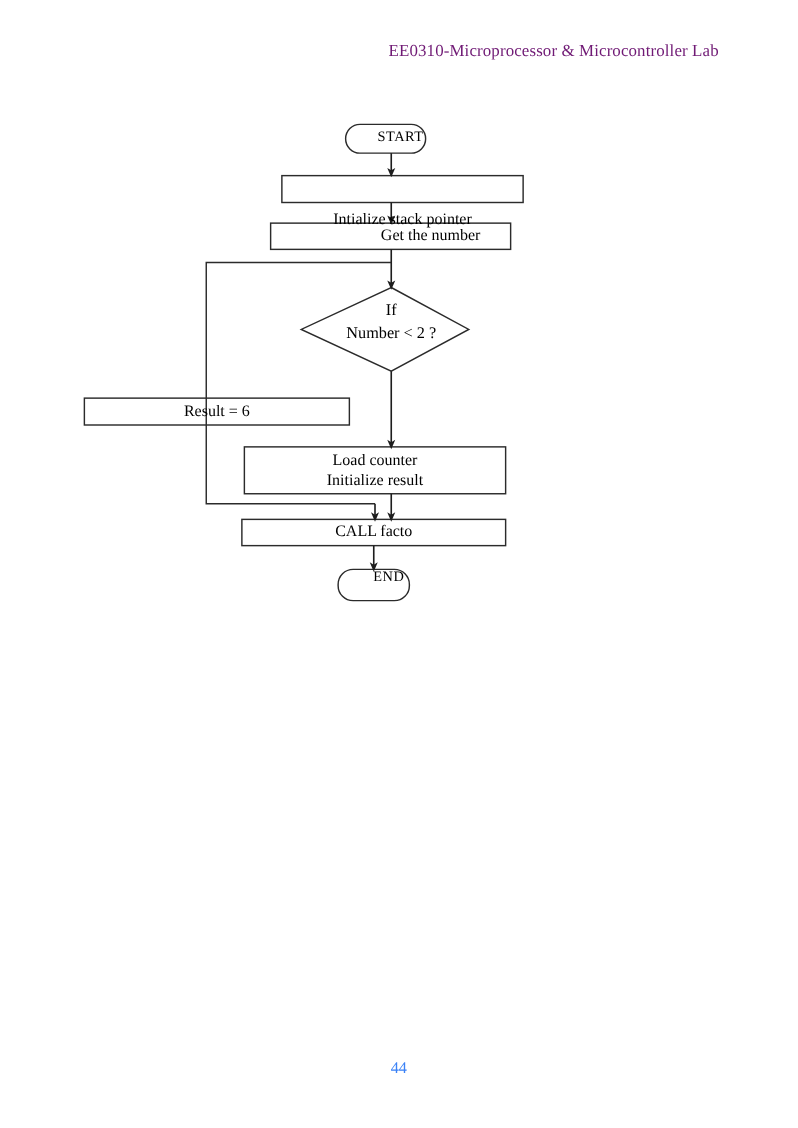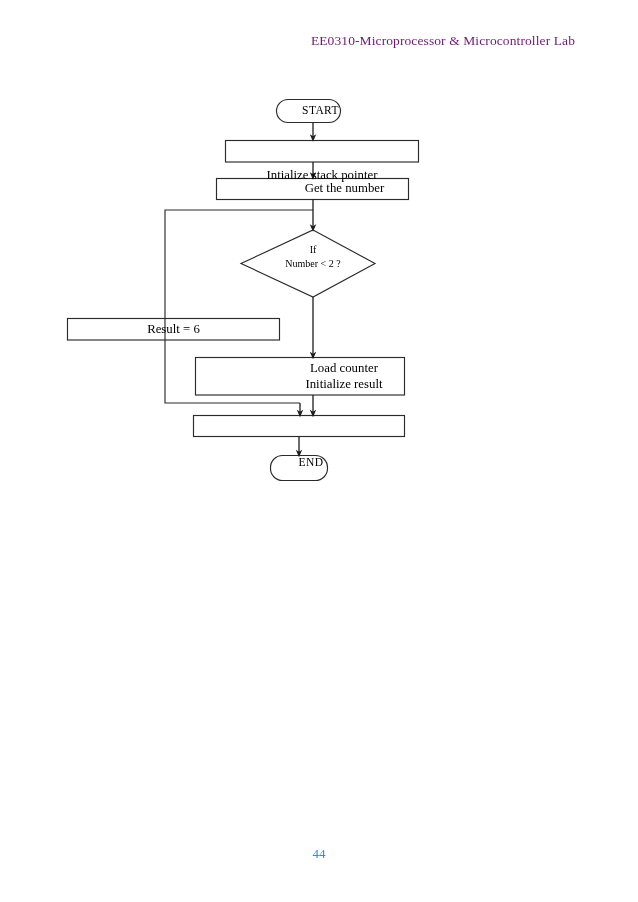--- a/index.html
+++ b/index.html
@@ -56,21 +56,21 @@
     align-items: center;
     justify-content: center;
     text-align: center;
     line-height: 1.18;
     color: #000;
     pointer-events: none;
     white-space: pre-line;
   }
   .lbl-terminator { font-size: 11.5px; letter-spacing: 0.4px; padding-left: 12px; }
   .lbl-process    { font-size: 12.8px; }
-  .lbl-decision   { font-size: 10px; line-height: 1.35; }
+  .lbl-decision   { font-size: 13px; line-height: 1.35; }
 
   
   .page-number {
     position: absolute;
     left: 0;
     top: 846px;
     width: 638px;
     text-align: center;
     font-size: 13px;
     color: #3b82f6;
@@ -138,22 +138,23 @@
 
     <div class="node-label lbl-process" style="left:225px; top:140px; width:194px; height:23px;margin-top:24px;">Intialize stack pointer</div>
 
     <div class="node-label lbl-process" style="left:216px; top:178px; width:191px; height:22px;margin-left:33px;">Get the number</div>
 
     <div class="node-label lbl-decision" style="left:252px; top:243px; width:122px; height:27px;">If
 Number &lt; 2 ?</div>
 
     <div class="node-label lbl-process" style="left:67px; top:318px; width:213px; height:23px;">Result = 6</div>
 
-    <div class="node-label lbl-process" style="left:195px; top:357px; width:210px; height:39px;margin-left:44px;">Load counter
+    <div class="node-label lbl-process" style="left:195px; top:357px; width:210px; height:39px;">Load counter
 Initialize result</div>
 
+    <div class="node-label lbl-process" style="left:193px; top:415px; width:212px; height:22px;">CALL facto</div>
 
     <div class="node-label lbl-terminator" style="left:270px; top:455px; width:58px; height:16px;">END</div>
   </div>
 
   <div class="page-number">44</div>
 
 </div>
 
 </body></html>

